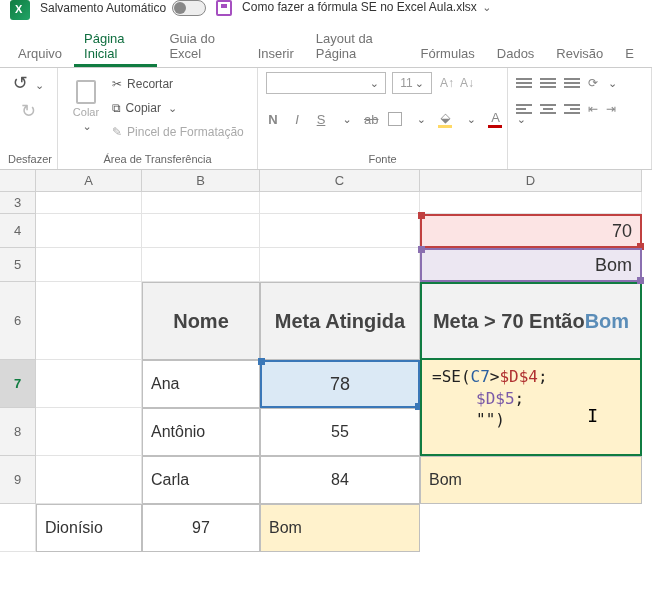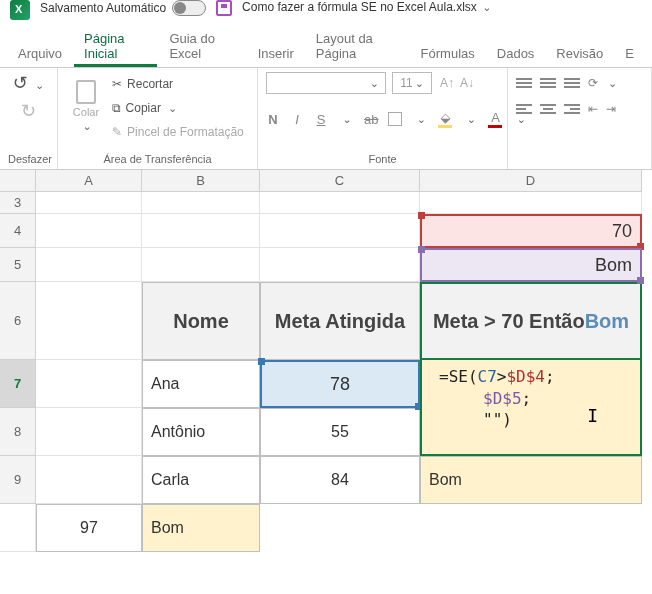--- a/index.html
+++ b/index.html
@@ -213,21 +213,21 @@
   .c7sel .hrb { width:7px;height:7px;background:#3a77b7;position:absolute;right:-4px;bottom:-4px;}
   .editcol {
     border:2px solid #107c41;
     align-items:center;
   }
   .formula {
     background:#fff2cc;
     font-family: Consolas, monospace;
     font-size:16px;
     line-height:1.35;
-    padding:6px 17px;
+    padding:6px 10px;
     border:2px solid #107c41;
     border-top:none;
     flex-direction:column;
     align-items:flex-start;
     justify-content:flex-start;
     position:relative;
   }
   .f-se { color:#222; }
   .f-c7 { color:#2a5fa0; }
   .f-d4 { color:#b03030; }
@@ -441,15 +441,16 @@
   <div class="cell h48 tbl-cell">Antônio</div>
   <div class="cell h48 tbl-cell center">55</div>
 
   <div class="rowhdr h48">9</div>
   <div class="cell h48"></div>
   <div class="cell h48 tbl-cell">Carla</div>
   <div class="cell h48 tbl-cell center">84</div>
   <div class="cell h48 tbl-cell yellow">Bom</div>
 
   <div class="cell h48"></div>
+  <div class="cell h48 tbl-cell">Dionísio</div>
   <div class="cell h48 tbl-cell center">97</div>
   <div class="cell h48 tbl-cell yellow">Bom</div>
 </div>
 
 </body></html>

